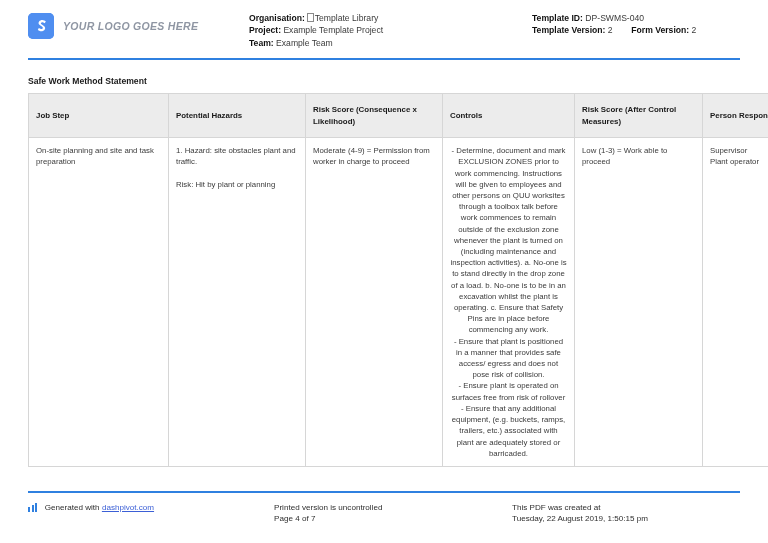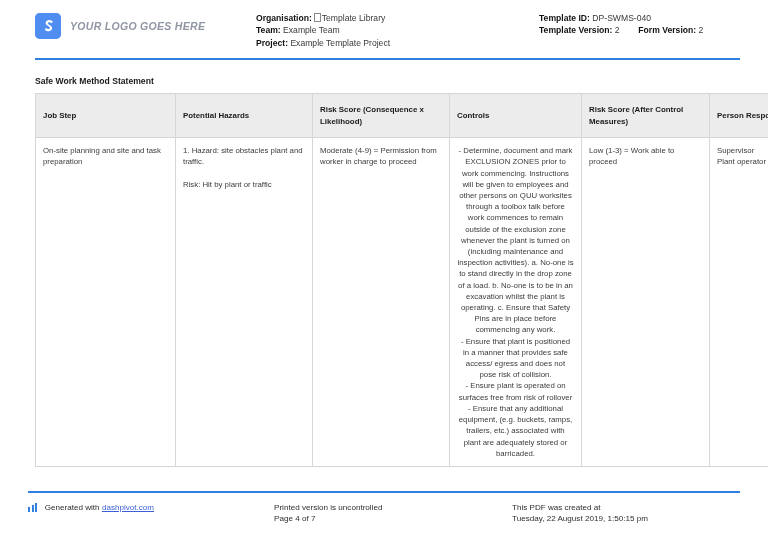--- a/index.html
+++ b/index.html
@@ -15,21 +15,20 @@
     -webkit-font-smoothing: antialiased;
   }
 
   .page {
     position: relative;
     width: 768px;
     height: 543px;
     box-sizing: border-box;
     overflow: hidden;
     background: #ffffff;
-    padding-left: 7px;
   }
 
   
   .doc-header {
     display: flex;
     align-items: flex-start;
     padding: 11px 28px 0 28px;
     box-sizing: border-box;
   }
   .logo-block {
@@ -190,26 +189,26 @@
       </span>
       <span class="logo-text">YOUR LOGO GOES HERE</span>
     </div>
 
     <div class="meta-col meta-col-1">
       <div class="meta-line">
         <span class="meta-label">Organisation:</span>
         <span class="glyph-box"></span><span class="meta-val">Template Library</span>
       </div>
       <div class="meta-line">
+        <span class="meta-label">Project:</span>
+        <span class="meta-val">Example Template Project</span>
+      </div>
+      <div class="meta-line">
         <span class="meta-label">Team:</span>
         <span class="meta-val">Example Team</span>
-      </div>
-      <div class="meta-line">
-        <span class="meta-label">Project:</span>
-        <span class="meta-val">Example Template Project</span>
       </div>
     </div>
 
     <div class="meta-col meta-col-2">
       <div class="meta-line">
         <span class="meta-label">Template ID:</span>
         <span class="meta-val">DP-SWMS-040</span>
       </div>
       <div class="meta-line">
         <span class="meta-label">Template Version:</span>
@@ -237,21 +236,21 @@
           <th class="col-person">Person Responsible</th>
         </tr>
       </thead>
       <tbody>
         <tr>
           <td class="col-jobstep">
             <p class="cell-p">On-site planning and site and task preparation</p>
           </td>
           <td class="col-hazards">
             <p class="cell-p">1. Hazard: site obstacles plant and traffic.</p>
-            <p class="cell-p">Risk: Hit by plant or traffic</p>
+            <p class="cell-p">Risk: Hit by plant or planning</p>
           </td>
           <td class="col-risk1">
             <p class="cell-p">Moderate (4-9) = Permission from worker in charge to proceed</p>
           </td>
           <td class="col-controls">
             <p class="cell-p controls-cell">- Determine, document and mark EXCLUSION ZONES prior to work commencing. Instructions will be given to employees and other persons on QUU worksites through a toolbox talk before work commences to remain outside of the exclusion zone whenever the plant is turned on (including maintenance and inspection activities). a. No-one is to stand directly in the drop zone of a load. b. No-one is to be in an excavation whilst the plant is operating. c. Ensure that Safety Pins are in place before commencing any work.
 - Ensure that plant is positioned in a manner that provides safe access/ egress and does not pose risk of collision.
 - Ensure plant is operated on surfaces free from risk of rollover
 - Ensure that any additional equipment, (e.g. buckets, ramps, trailers, etc.) associated with plant are adequately stored or barricaded.</p>
           </td>

